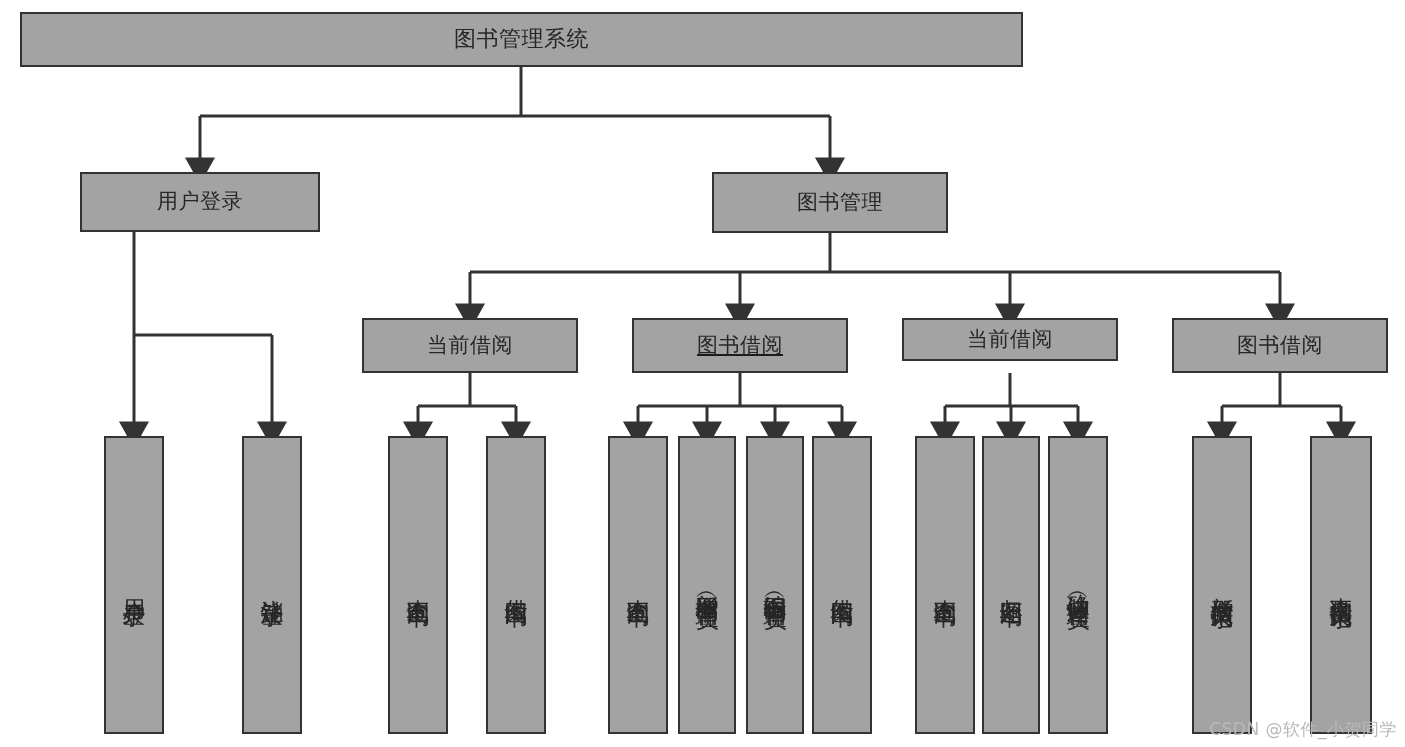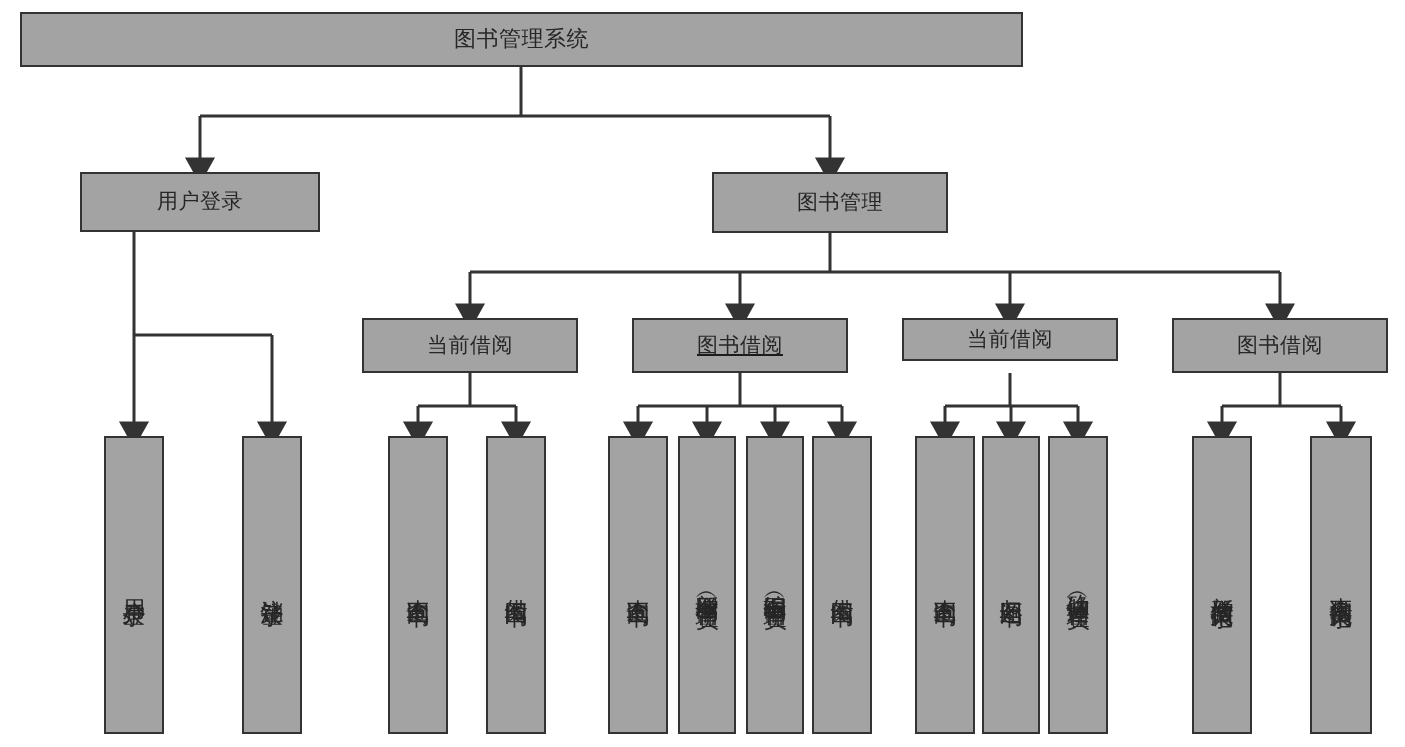--- a/index.html
+++ b/index.html
@@ -179,13 +179,14 @@
         <span class="node-label">确认归还（管理员）</span>
       </div>
       <div class="node v-node" style="left: 1192px; top: 436px; width: 60px; height: 298px;">
         <span class="node-label">新增借阅记录</span>
       </div>
       <div class="node v-node" style="left: 1310px; top: 436px; width: 62px; height: 298px;">
         <span class="node-label">查询借阅记录</span>
       </div>
     </div>
 
+  <div class="watermark">CSDN @软件_小贺同学</div>
 </div>
 
 </body></html>

